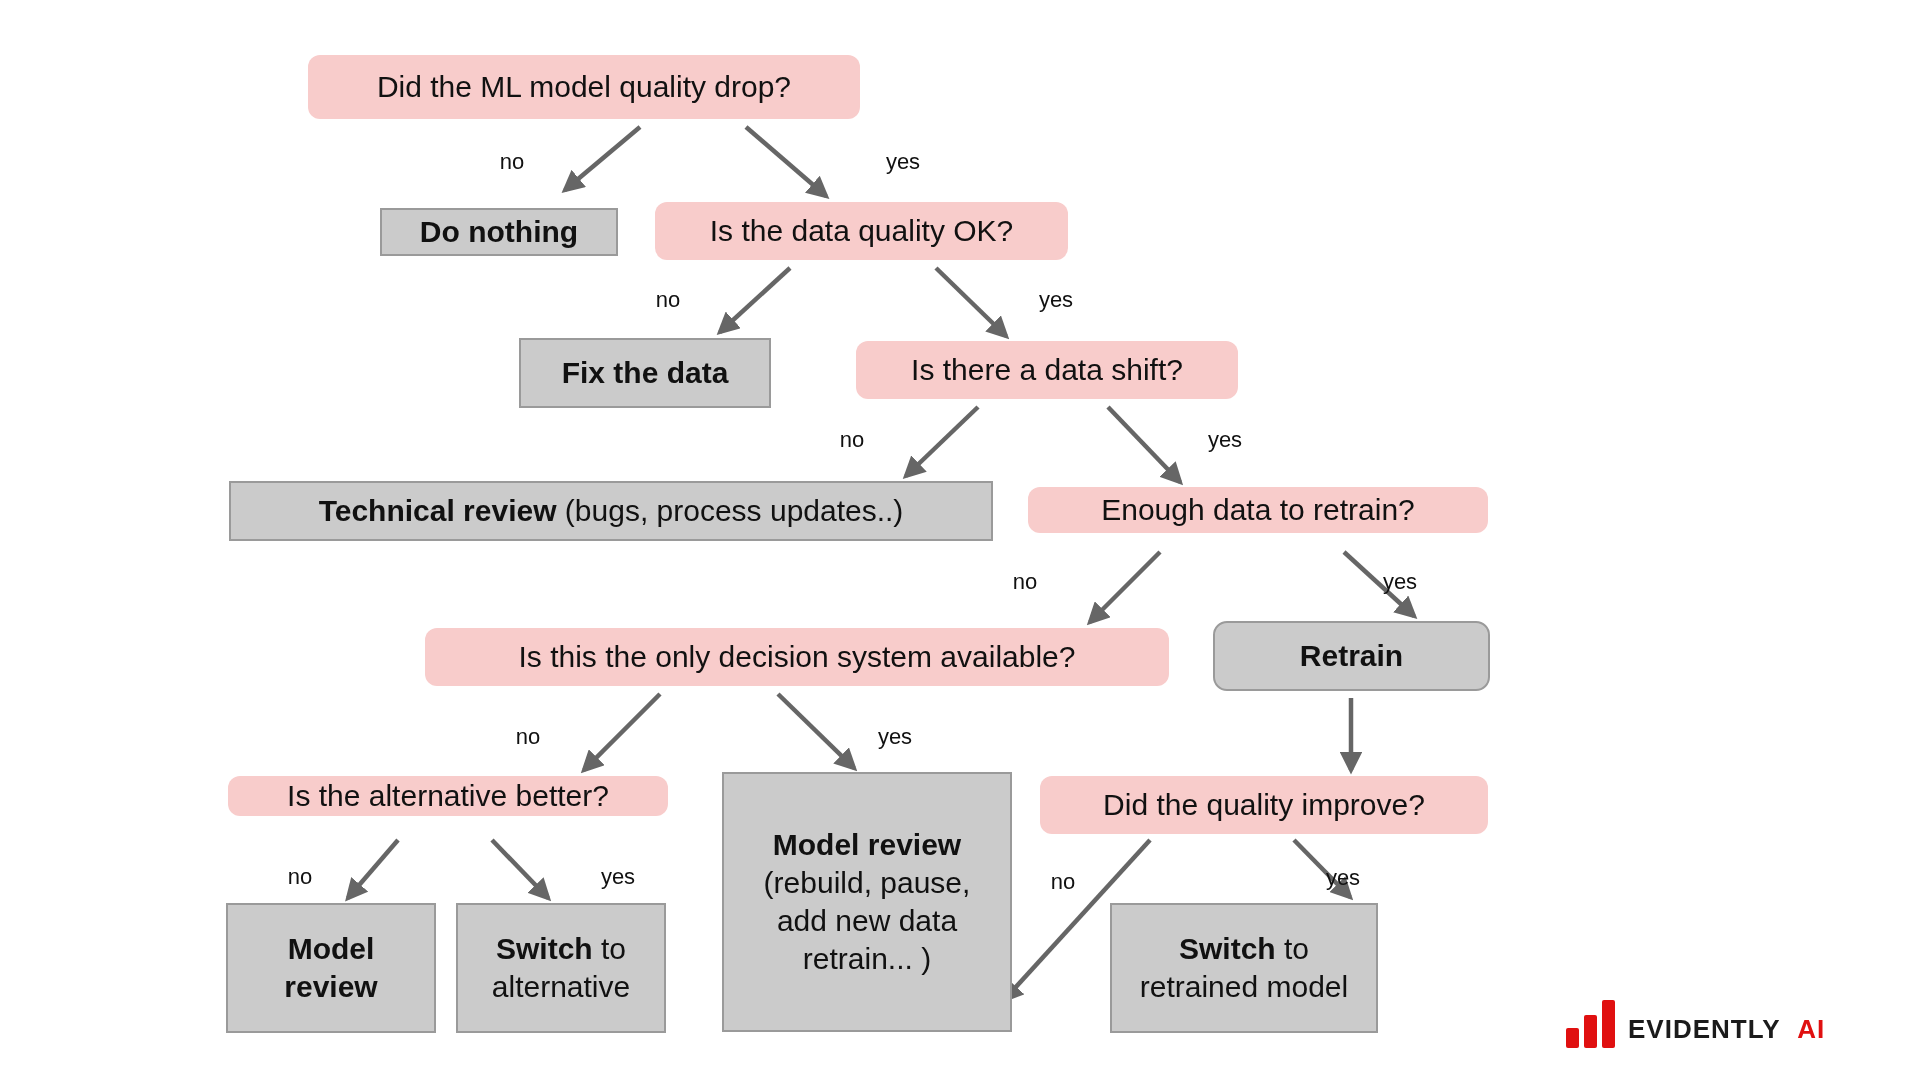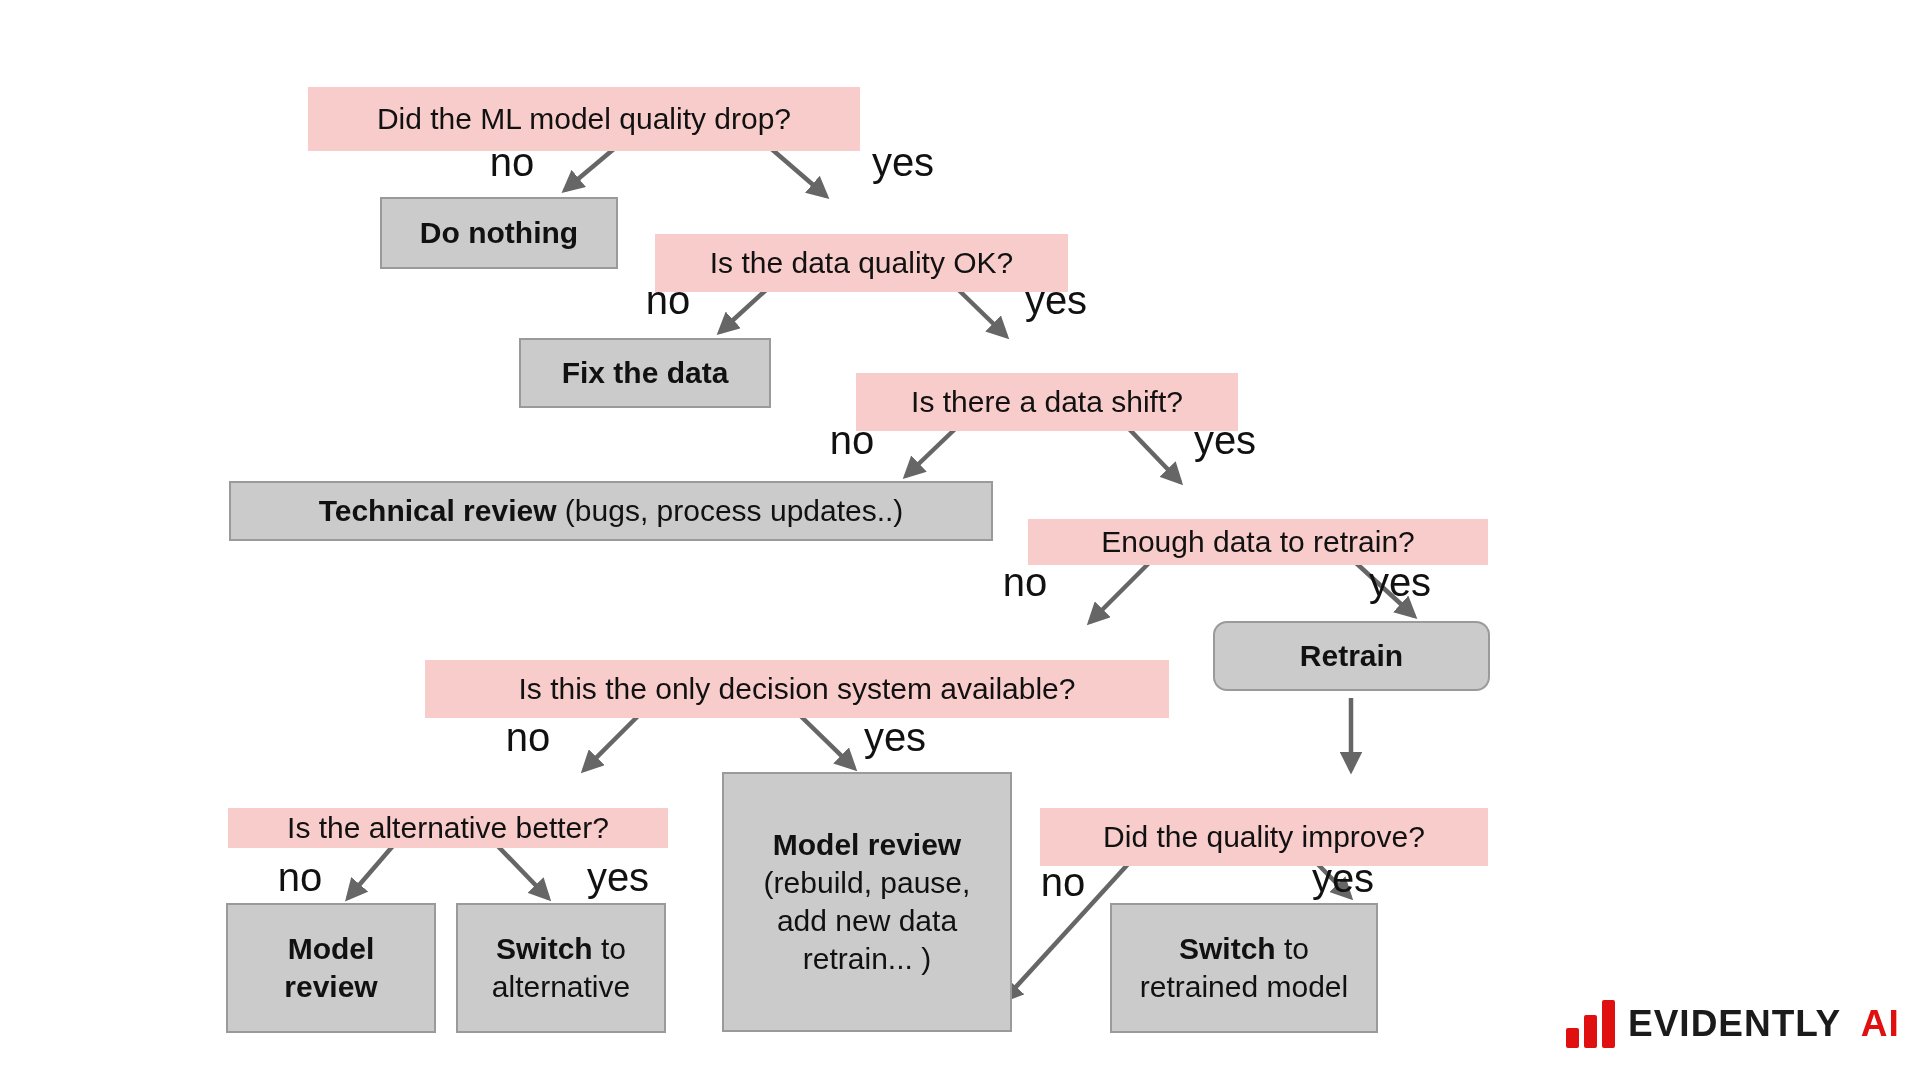--- a/index.html
+++ b/index.html
@@ -15,46 +15,45 @@
     position:absolute;
     display:flex;flex-direction:column;
     align-items:center;justify-content:center;
     text-align:center;
     font-size:30px;line-height:38px;
     color:var(--text,#111);
     box-sizing:border-box;
   }
   .node.question{
     background:var(--q-fill,#f8cccb);
-    border-radius:0;
-    margin-top:32px;
+    border-radius:12px;
   }
   .node.action{
     background:var(--a-fill,#cbcbcb);
     border:2px solid var(--a-border,#9a9a9a);
   }
   .node .line{white-space:pre;}
   .node .line span{white-space:pre;}
   .node .b{font-weight:bold;}
   .edge-label{
     position:absolute;
     transform:translate(-50%,-50%);
-    font-size:40px;color:var(--text,#111);
+    font-size:22px;color:var(--text,#111);
   }
   .logo{
     position:absolute;left:1566px;top:1000px;
     display:flex;align-items:flex-end;gap:13px;
   }
   .logo-bars{display:flex;align-items:flex-end;gap:5px;height:48px;}
   .logo-bars .bar{width:13px;background:var(--logo-red,#e01010);border-radius:2px;}
   .logo-bars .bar1{height:20px;}
   .logo-bars .bar2{height:33px;}
   .logo-bars .bar3{height:48px;}
   .logo-text{
-    font-weight:bold;font-size:37px;letter-spacing:1px;
+    font-weight:bold;font-size:26px;letter-spacing:1px;
     color:var(--logo-dark,#1b1b1b);line-height:1;padding-bottom:6px;
   }
   .logo-ai{color:var(--logo-red,#e01010);margin-left:9px;}
 </style>
 </head>
 <body>
 
 <div id="stage">
   <svg id="arrow-layer" width="1919" height="1080">
     <defs>
@@ -76,21 +75,21 @@
       <line x1="398" y1="840" x2="348" y2="898" stroke="#666666" stroke-width="4.5" marker-end="url(#ah)"></line>
       <line x1="492" y1="840" x2="548" y2="898" stroke="#666666" stroke-width="4.5" marker-end="url(#ah)"></line>
       <line x1="1150" y1="840" x2="1004" y2="1000" stroke="#666666" stroke-width="4.5" marker-end="url(#ah)"></line>
       <line x1="1294" y1="840" x2="1350" y2="897" stroke="#666666" stroke-width="4.5" marker-end="url(#ah)"></line>
     </svg>
 
   <div id="nodes">
       <div class="node question" style="left: 308px; top: 55px; width: 552px; height: 64px;">
         <div class="line"><span>Did the ML model quality drop?</span></div>
       </div>
-      <div class="node action" style="left: 380px; top: 197px; width: 238px; height: 72px;">
+      <div class="node action" style="left: 380px; top: 208px; width: 238px; height: 48px;">
         <div class="line"><span class="b">Do nothing</span></div>
       </div>
       <div class="node question" style="left: 655px; top: 202px; width: 413px; height: 58px;">
         <div class="line"><span>Is the data quality OK?</span></div>
       </div>
       <div class="node action" style="left: 519px; top: 338px; width: 252px; height: 70px;">
         <div class="line"><span class="b">Fix the data</span></div>
       </div>
       <div class="node question" style="left: 856px; top: 341px; width: 382px; height: 58px;">
         <div class="line"><span>Is there a data shift?</span></div>

